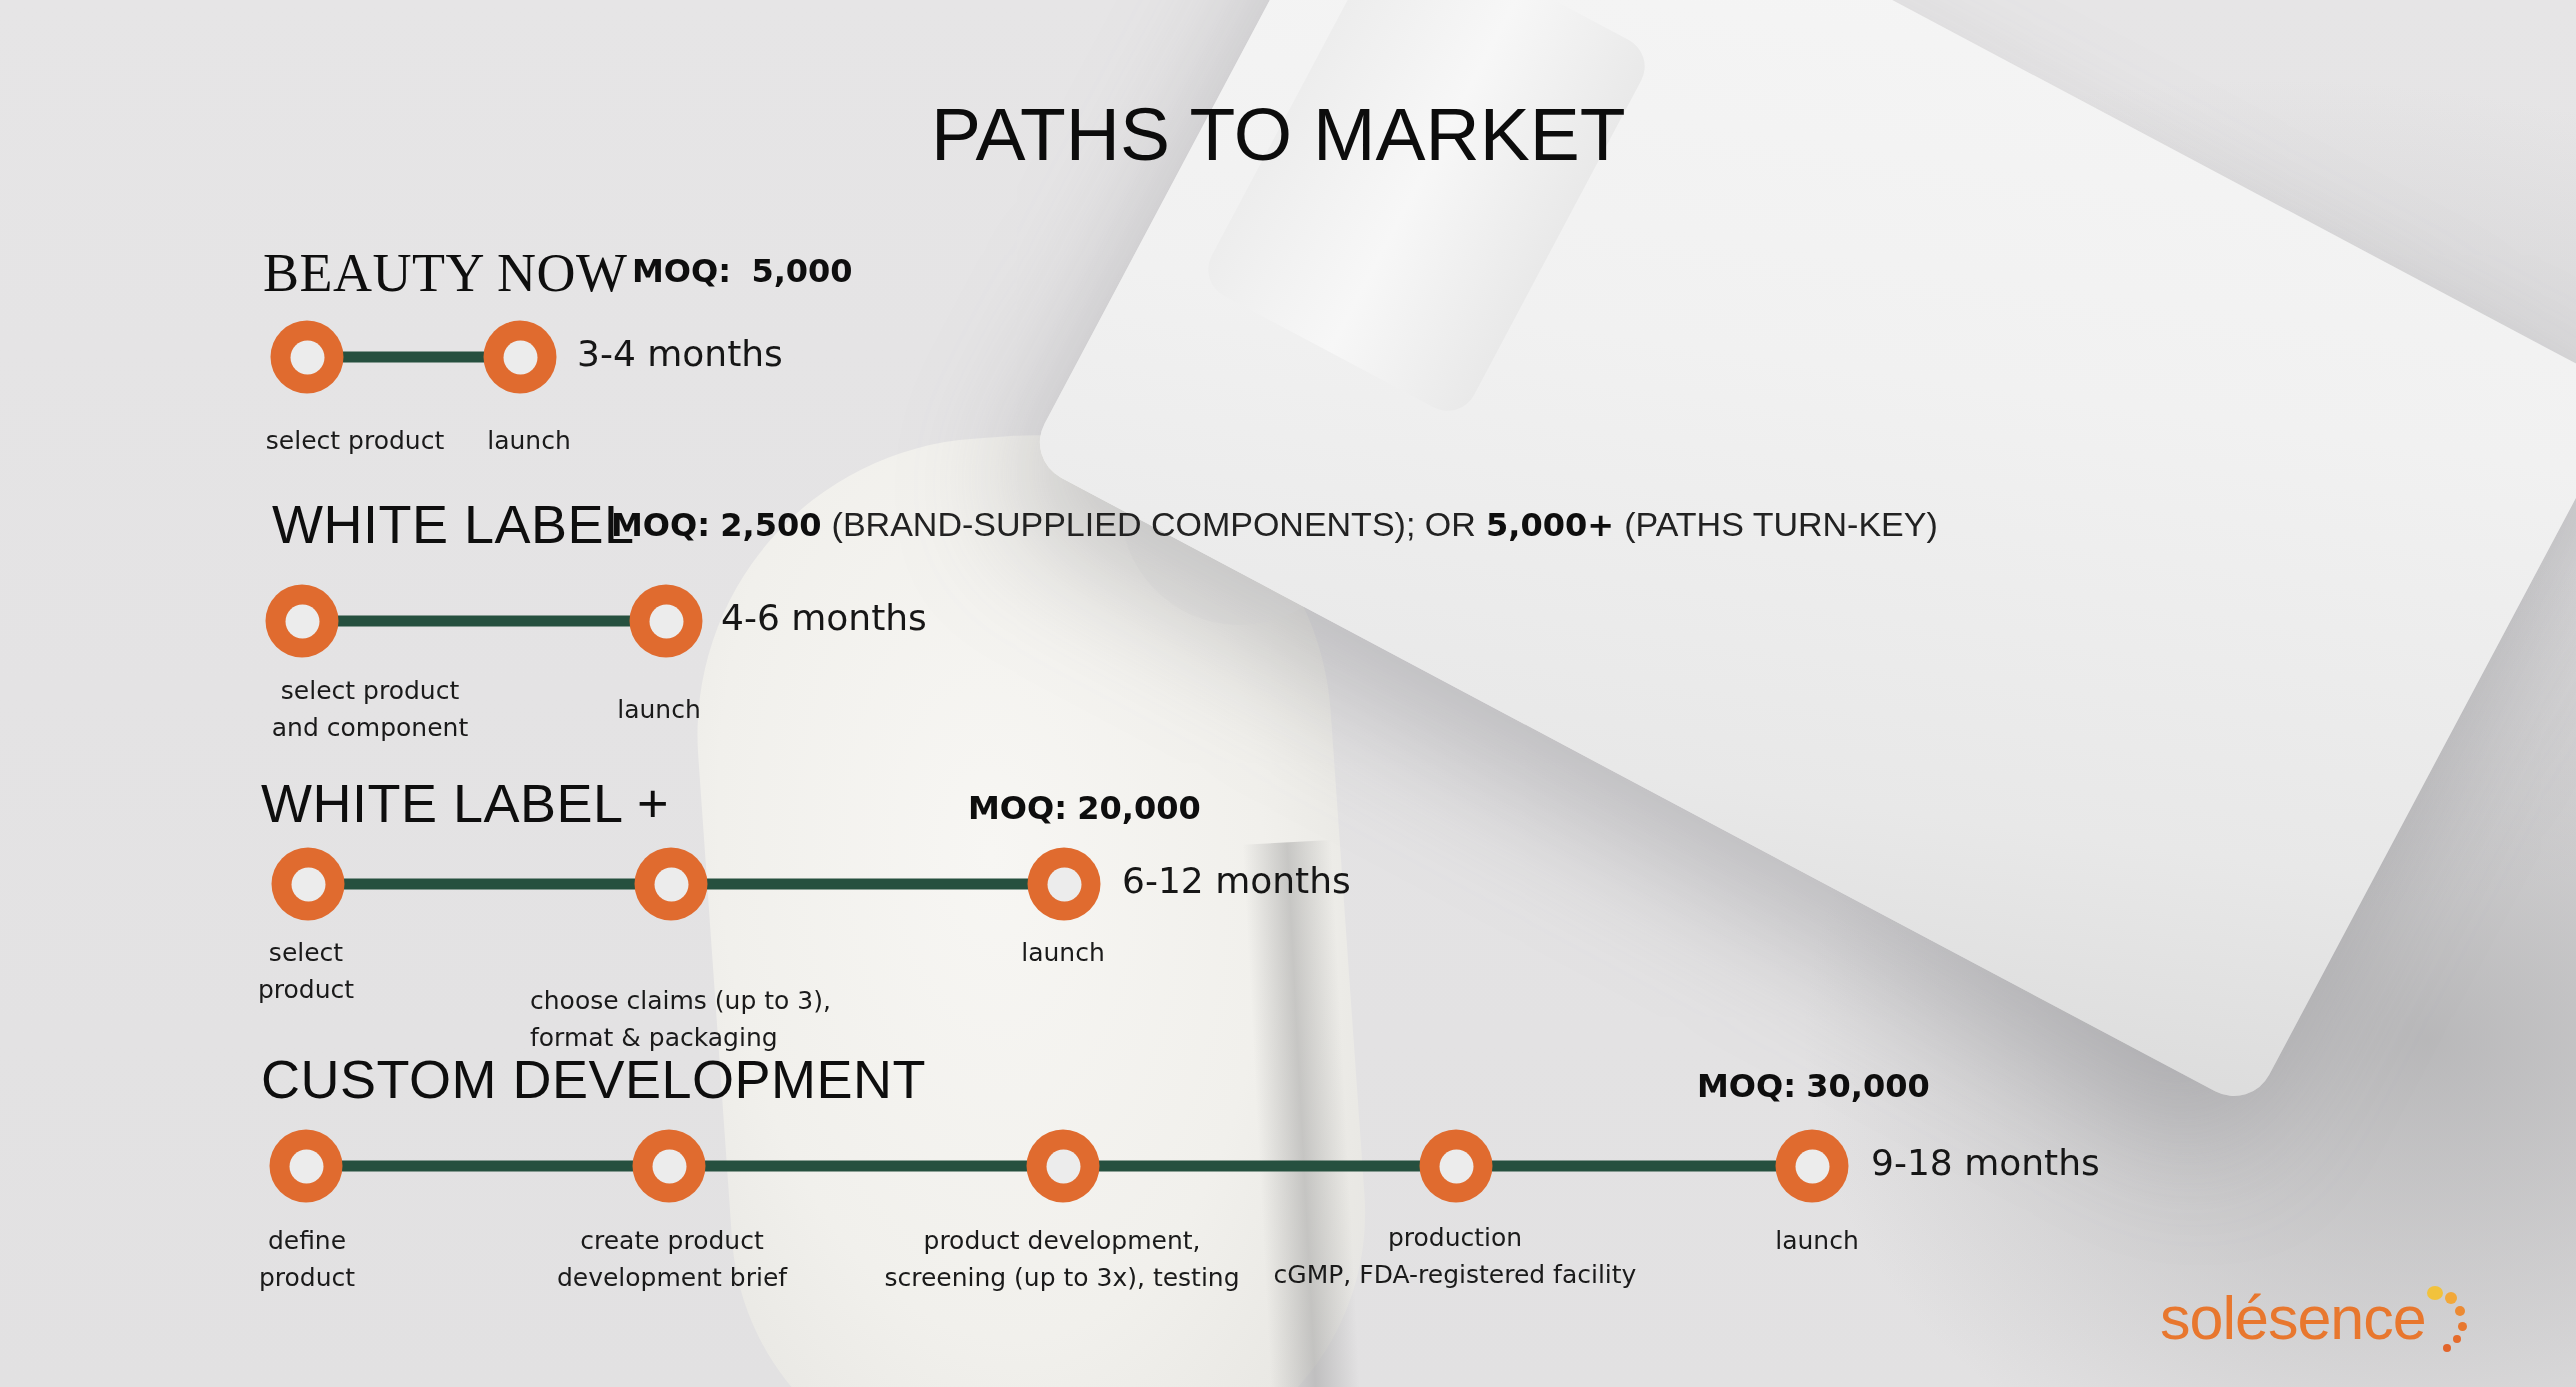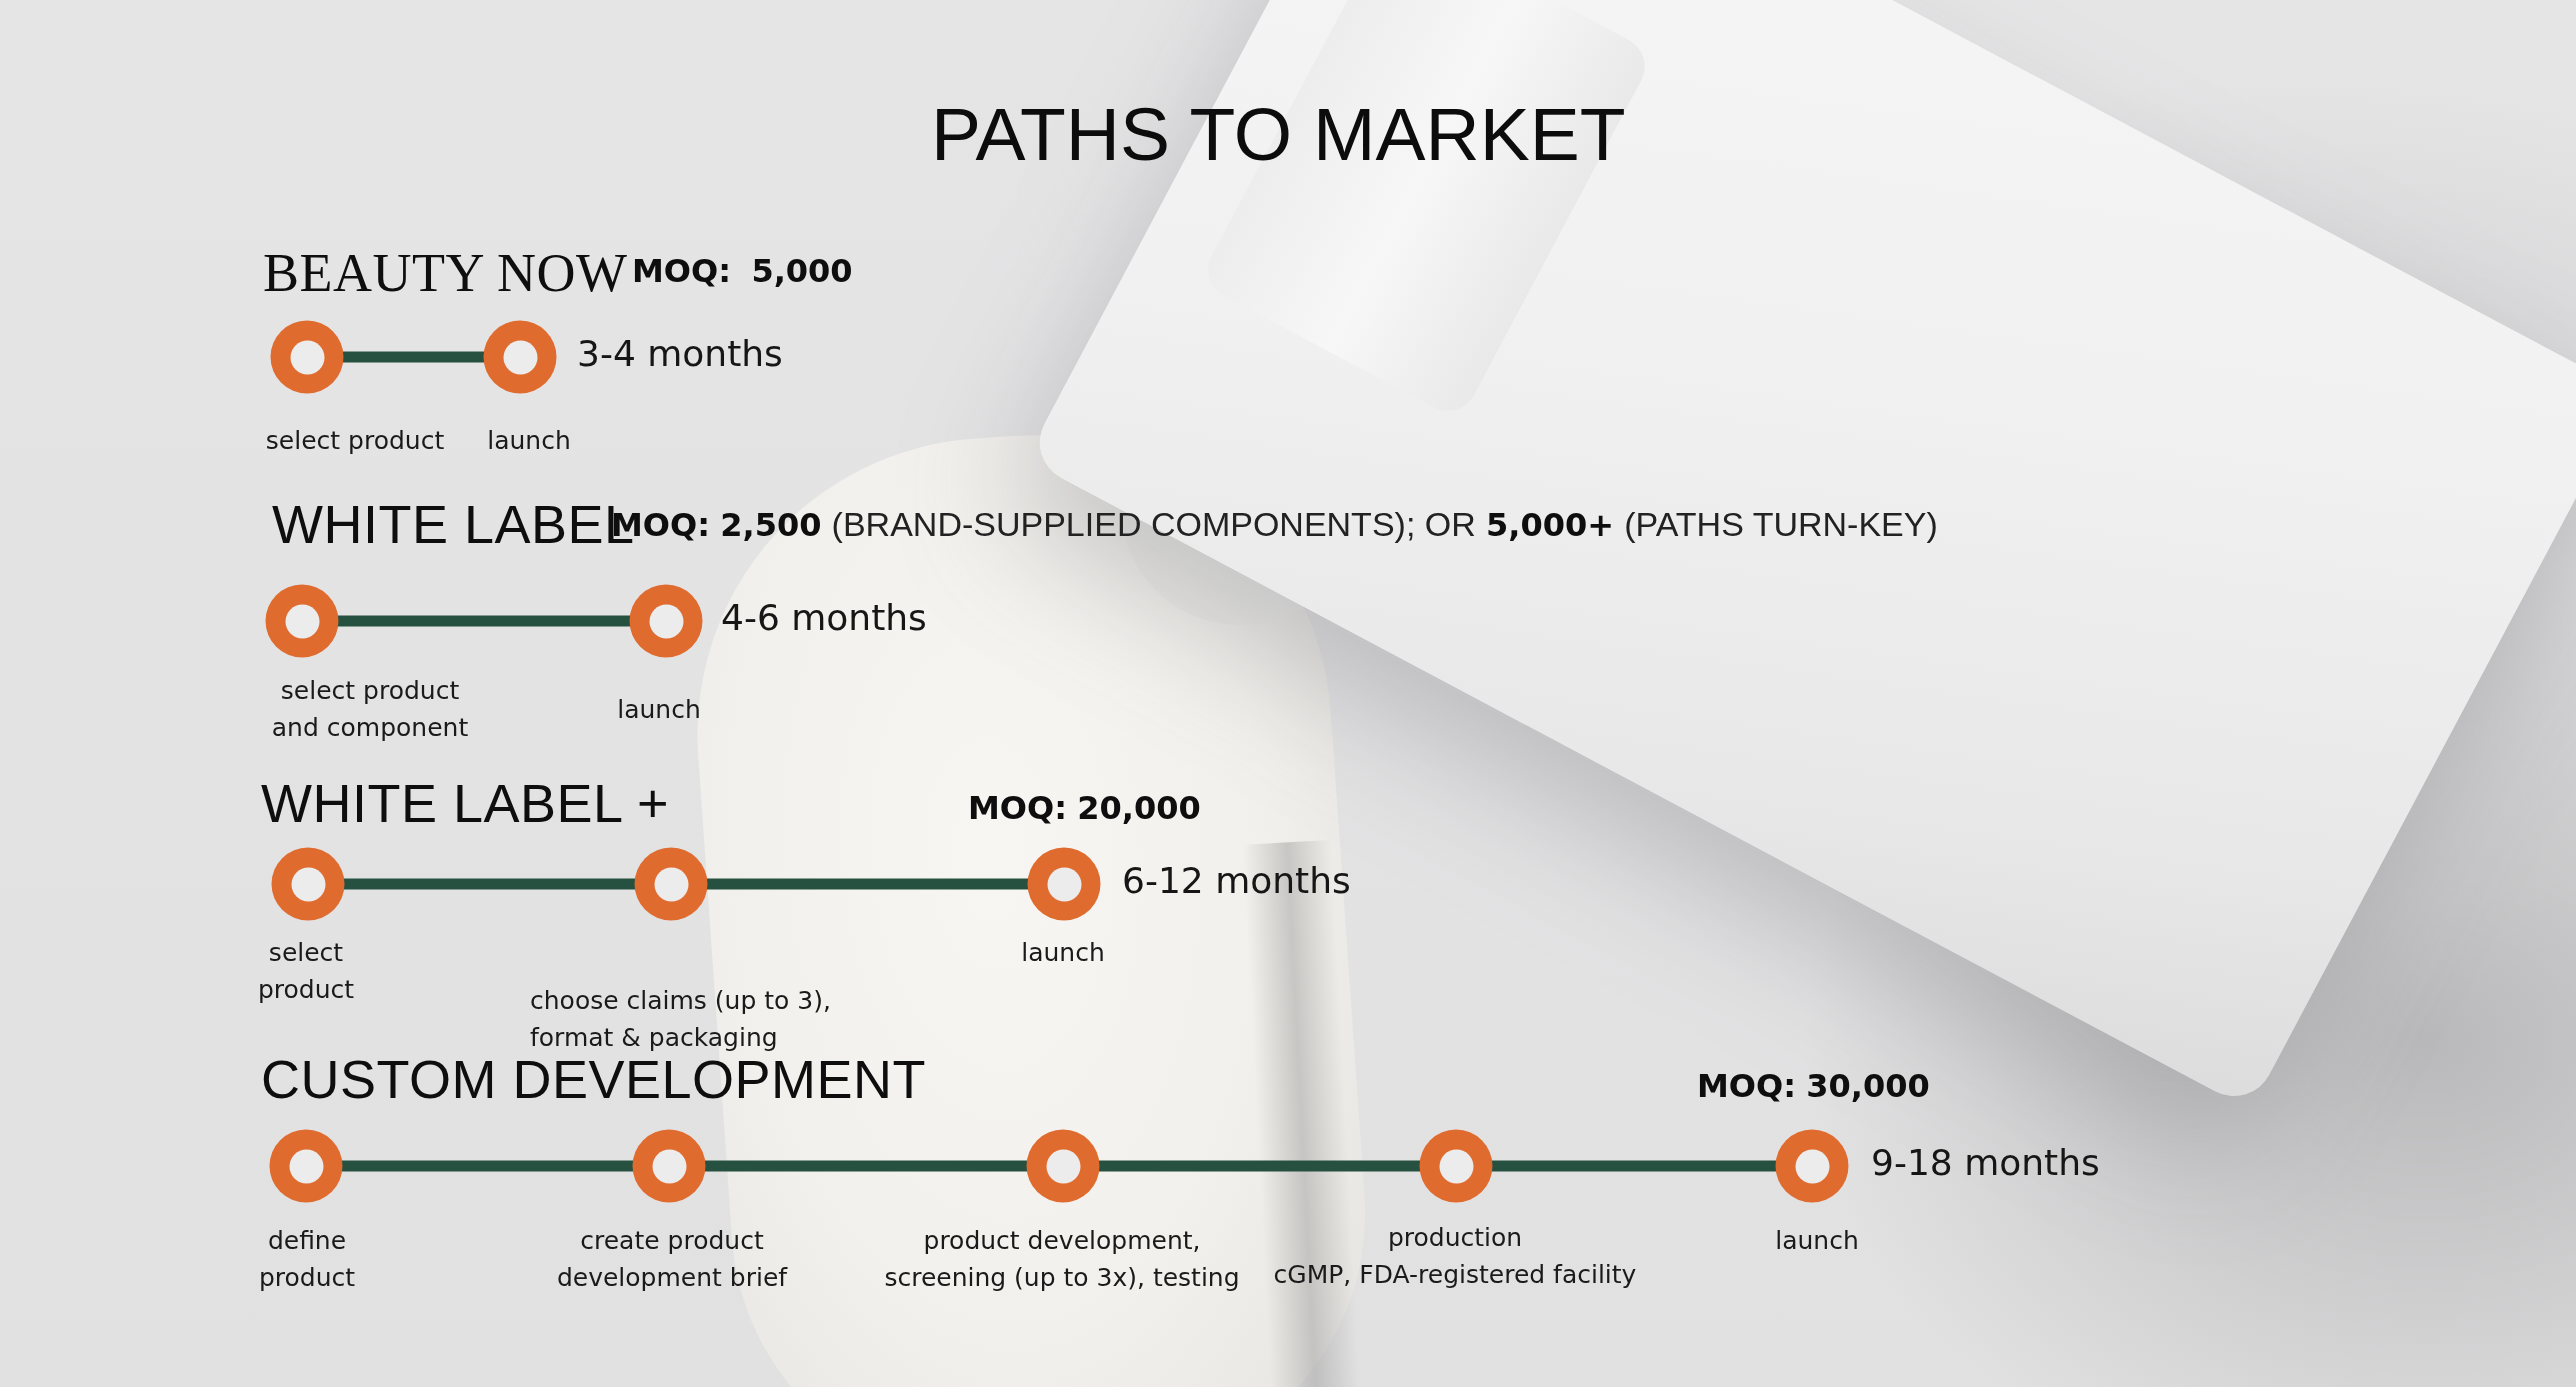--- a/index.html
+++ b/index.html
@@ -199,14 +199,25 @@
     </div>
     <div class="lbl" style="left:1455px; top:1219px;">
       <span>production</span>
       <span>cGMP, FDA-registered facility</span>
     </div>
     <div class="lbl" style="left:1817px; top:1222px;">
       <span>launch</span>
     </div>
   </div>
 
+  <div class="logo">
+    <span class="logo-text">solésence</span>
+    <span class="logo-dots">
+      <span class="dot" style="left:4px; top:8px; width:16px; height:14px; background:#f2c23c;"></span>
+      <span class="dot" style="left:22px; top:14px; width:12px; height:12px; background:#f2a83a;"></span>
+      <span class="dot" style="left:32px; top:28px; width:10px; height:10px; background:#ec8a33;"></span>
+      <span class="dot" style="left:35px; top:44px; width:9px; height:9px; background:#e8772e;"></span>
+      <span class="dot" style="left:30px; top:57px; width:8px; height:8px; background:#e56c2c;"></span>
+      <span class="dot" style="left:20px; top:66px; width:8px; height:8px; background:#e2652b;"></span>
+    </span>
+  </div>
 </div>
 
 
 </body></html>

